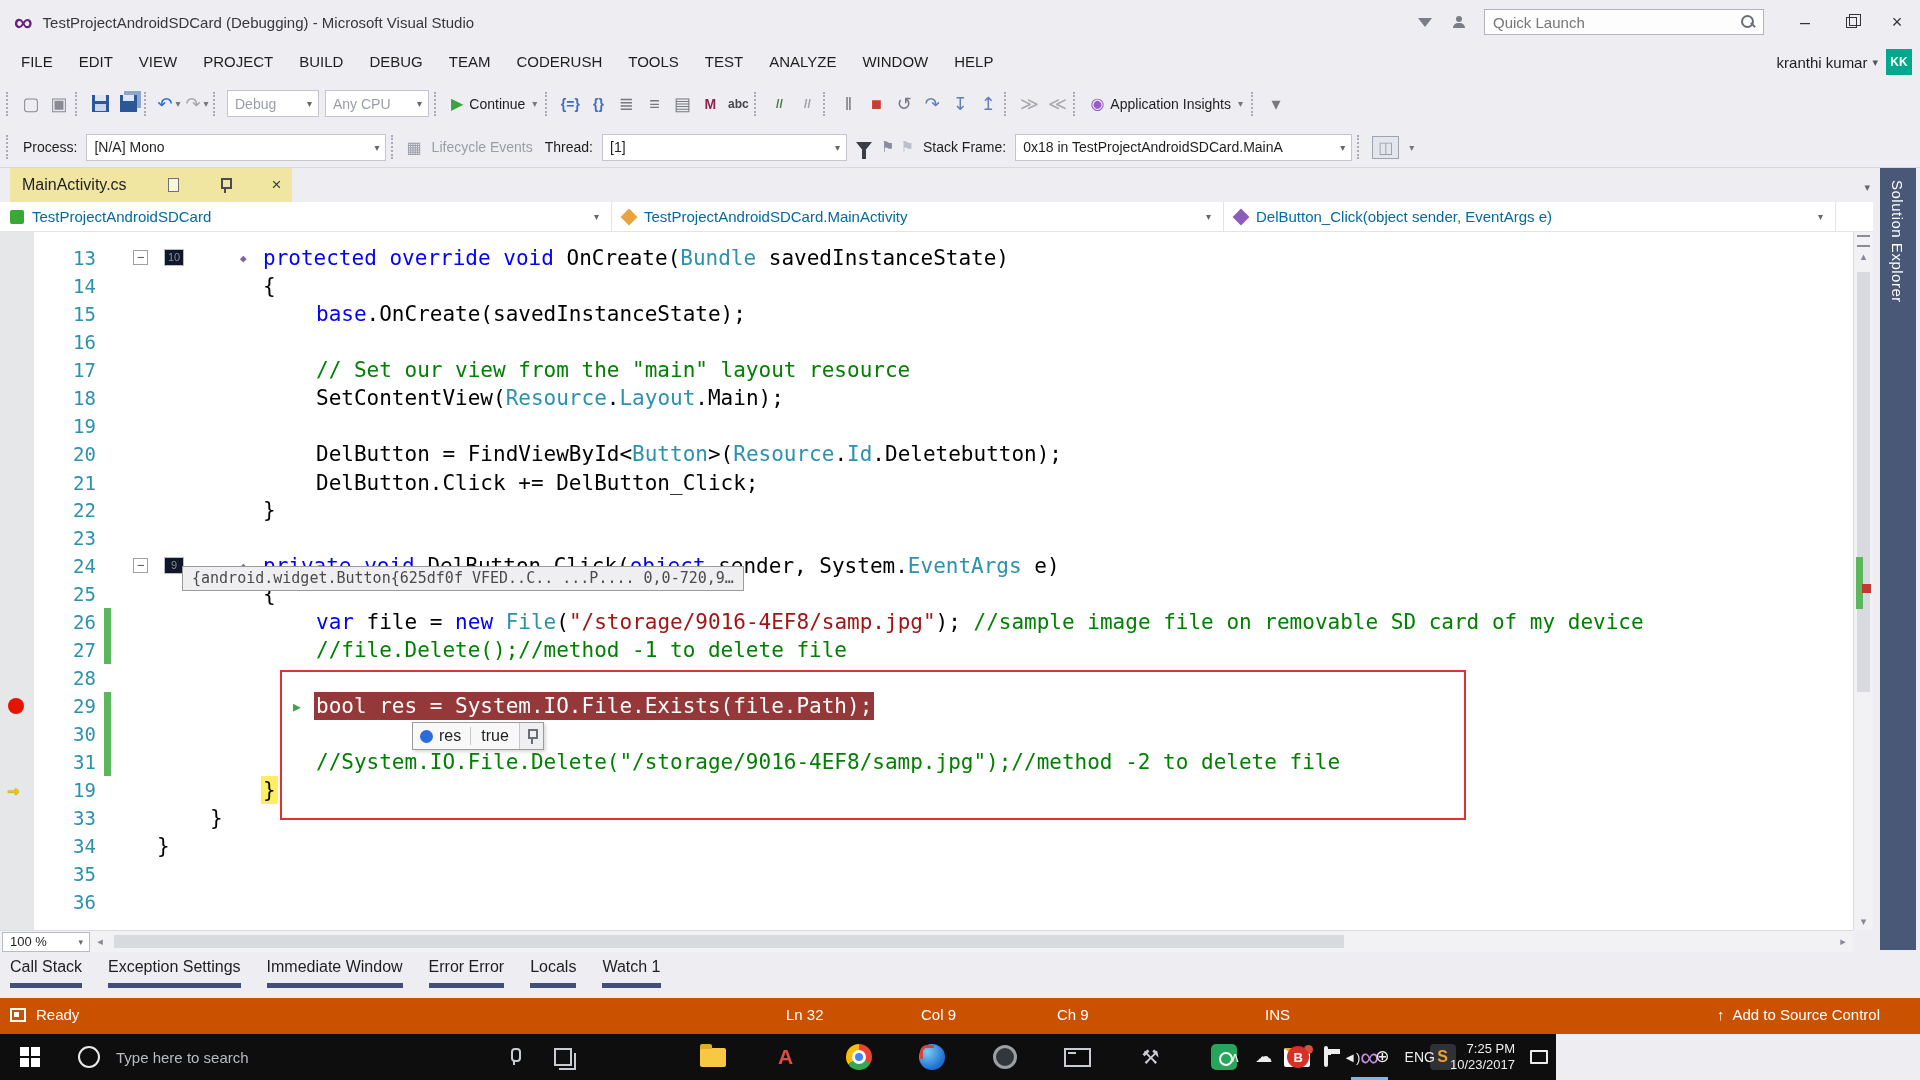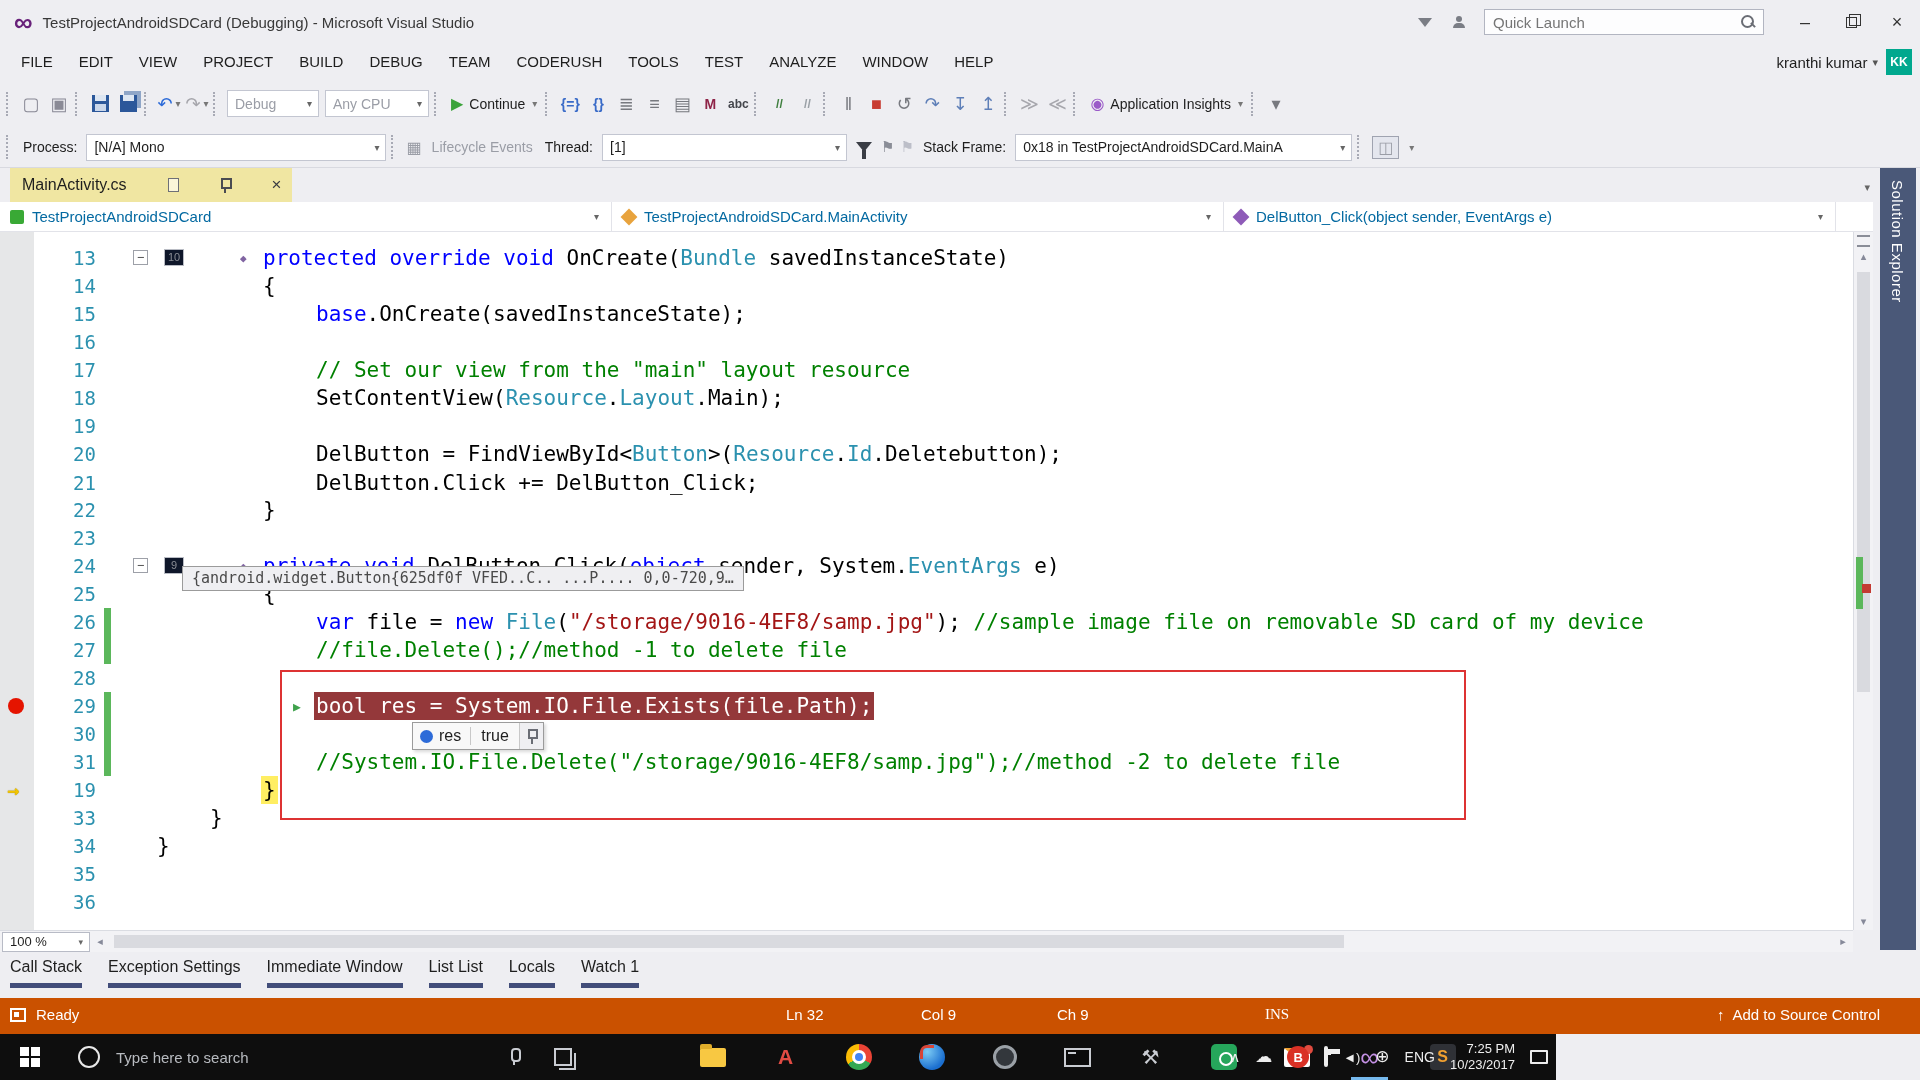--- a/index.html
+++ b/index.html
@@ -146,21 +146,21 @@
   .panel-tab { font-size:16px; color:#1E1E1E; margin-right:26px; padding-bottom:7px; border-bottom:5px solid #424D7A; }
 
   
   .statusbar { position:absolute; left:0; top:998px; width:1920px; height:36px; background:var(--accent-orange); color:#FFF; font-size:15px; }
   .st-ic { position:absolute; left:10px; top:10px; width:16px; height:14px; border:2px solid #FFF; }
   .st-ic::after { content:""; position:absolute; left:2px; top:2px; width:5px; height:5px; background:#FFF; }
   .st-ready { position:absolute; left:36px; top:8px; }
   .st-ln  { position:absolute; left:786px; top:8px; }
   .st-col { position:absolute; left:921px; top:8px; }
   .st-ch  { position:absolute; left:1057px; top:8px; }
-  .st-ins { position:absolute; left:1265px; top:8px;font-family:Liberation Serif, serif; }
+  .st-ins { position:absolute; left:1265px; top:8px; }
   .st-src { position:absolute; right:40px; top:8px; display:flex; align-items:center; }
   .st-up { margin-right:8px; font-size:15px; }
 
   
   .taskbar { position:absolute; left:0; top:1034px; width:1556px; height:46px; background:var(--taskbar-bg); }
   .tb-left { position:absolute; left:0; top:0; height:46px; display:flex; align-items:center; }
   .win-grid { width:20px; height:20px; margin:0 20px; display:grid; grid-template-columns:9px 9px; grid-template-rows:9px 9px; gap:2px; }
   .win-grid i { background:#FFF; }
   .cortana-ring { width:22px; height:22px; border:2px solid #E8E8E8; border-radius:50%; margin-left:18px; }
   .tb-search-text { font-size:15px; color:#B8BBC0; margin-left:16px; width:352px; }
@@ -473,21 +473,21 @@
     <div class="hs-track">
       <div class="hs-thumb"></div>
     </div>
     <span class="hs-right">▸</span>
   </div>
 
   <div class="panelrow" id="panel-tabs">
       <span class="panel-tab">Call Stack</span>
       <span class="panel-tab">Exception Settings</span>
       <span class="panel-tab">Immediate Window</span>
-      <span class="panel-tab">List List</span>
+      <span class="panel-tab">Error Error</span>
       <span class="panel-tab">Locals</span>
       <span class="panel-tab">Watch 1</span>
     </div>
 
   <div class="statusbar">
     <i class="st-ic"></i>
     <span class="st-ready">Ready</span>
     <span class="st-ln">Ln 32</span>
     <span class="st-col">Col 9</span>
     <span class="st-ch">Ch 9</span>

